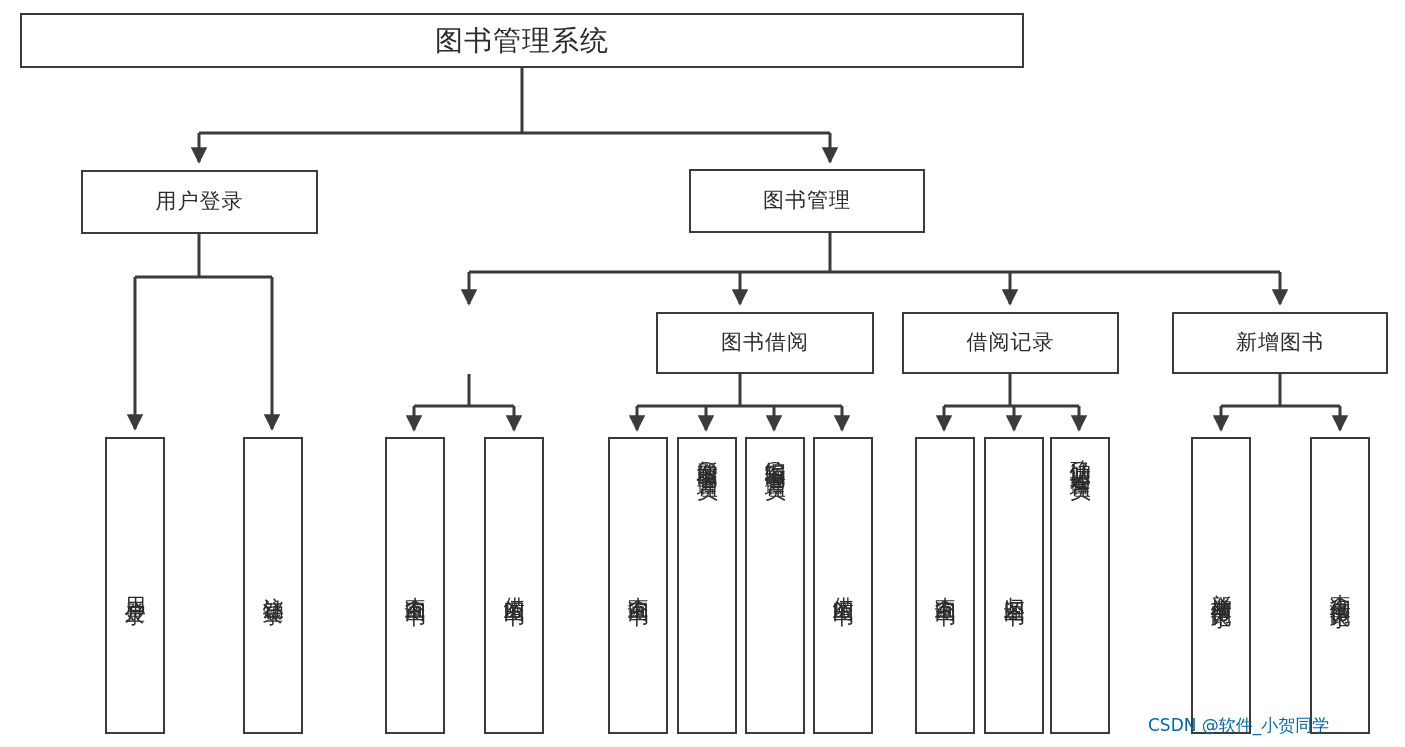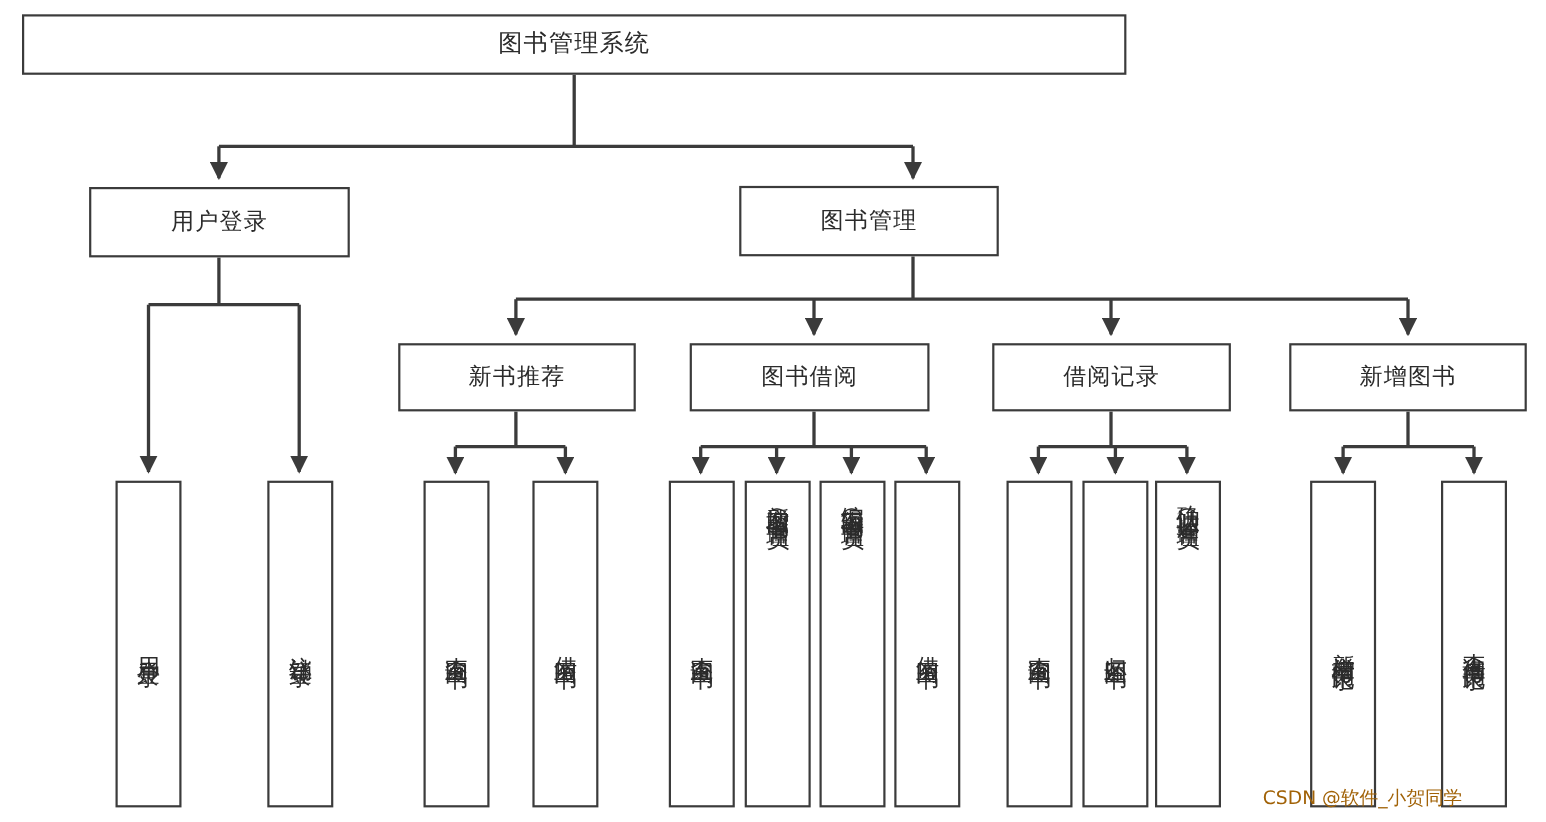--- a/index.html
+++ b/index.html
@@ -41,21 +41,21 @@
     text-align: center;
     line-height: 1.12;
   }
   
   .node.horiz .label {
     font-size: 21px;
     letter-spacing: 1px;
     white-space: nowrap;
   }
   .node.root .label {
-    font-size: 22px;
+    font-size: 28px;
   }
   
   .node.vert {
     align-items: flex-start;
     justify-content: center;
     padding-top: 4px;
   }
   .node.vert .label {
     writing-mode: vertical-rl;
     text-orientation: upright;
@@ -68,21 +68,21 @@
   
   .node.vert.center {
     align-items: center;
     padding-top: 0;
   }
   #watermark {
     position: absolute;
     left: 1148px;
     top: 714px;
     font-size: 17px;
-    color: #a16207;
+    color: #0369a1;
     white-space: nowrap;
     font-family: "DejaVu Sans", "Liberation Sans", sans-serif;
   }
 </style>
 </head>
 <body>
 
 <div id="canvas">
 
   <svg id="edges" viewBox="0 0 1405 747" xmlns="http://www.w3.org/2000/svg">
@@ -135,28 +135,25 @@
     </g>
   </svg>
 
   <div class="node horiz root" style="left:20px; top:13px; width:1004px; height:55px;">
     <span class="label">图书管理系统</span>
   </div>
 
   <div class="node horiz" style="left:81px; top:170px; width:237px; height:64px;">
     <span class="label">用户登录</span>
   </div>
-  <div class="node horiz" style="left:672px; top:169px; width:236px; height:64px;">
+  <div class="node horiz" style="left:689px; top:169px; width:236px; height:64px;">
     <span class="label">图书管理</span>
   </div>
 
-  <div class="node horiz" style="left:362px; top:312px; width:216px; height:62px;">
-    <span class="label">新书推荐</span>
-  </div>
-  <div class="node horiz" style="left:627px; top:312px; width:218px; height:62px;">
+  <div class="node horiz" style="left:656px; top:312px; width:218px; height:62px;">
     <span class="label">图书借阅</span>
   </div>
   <div class="node horiz" style="left:902px; top:312px; width:217px; height:62px;">
     <span class="label">借阅记录</span>
   </div>
   <div class="node horiz" style="left:1172px; top:312px; width:216px; height:62px;">
     <span class="label">新增图书</span>
   </div>
 
   <div class="node vert center" style="left:105px; top:437px; width:60px; height:297px;">

